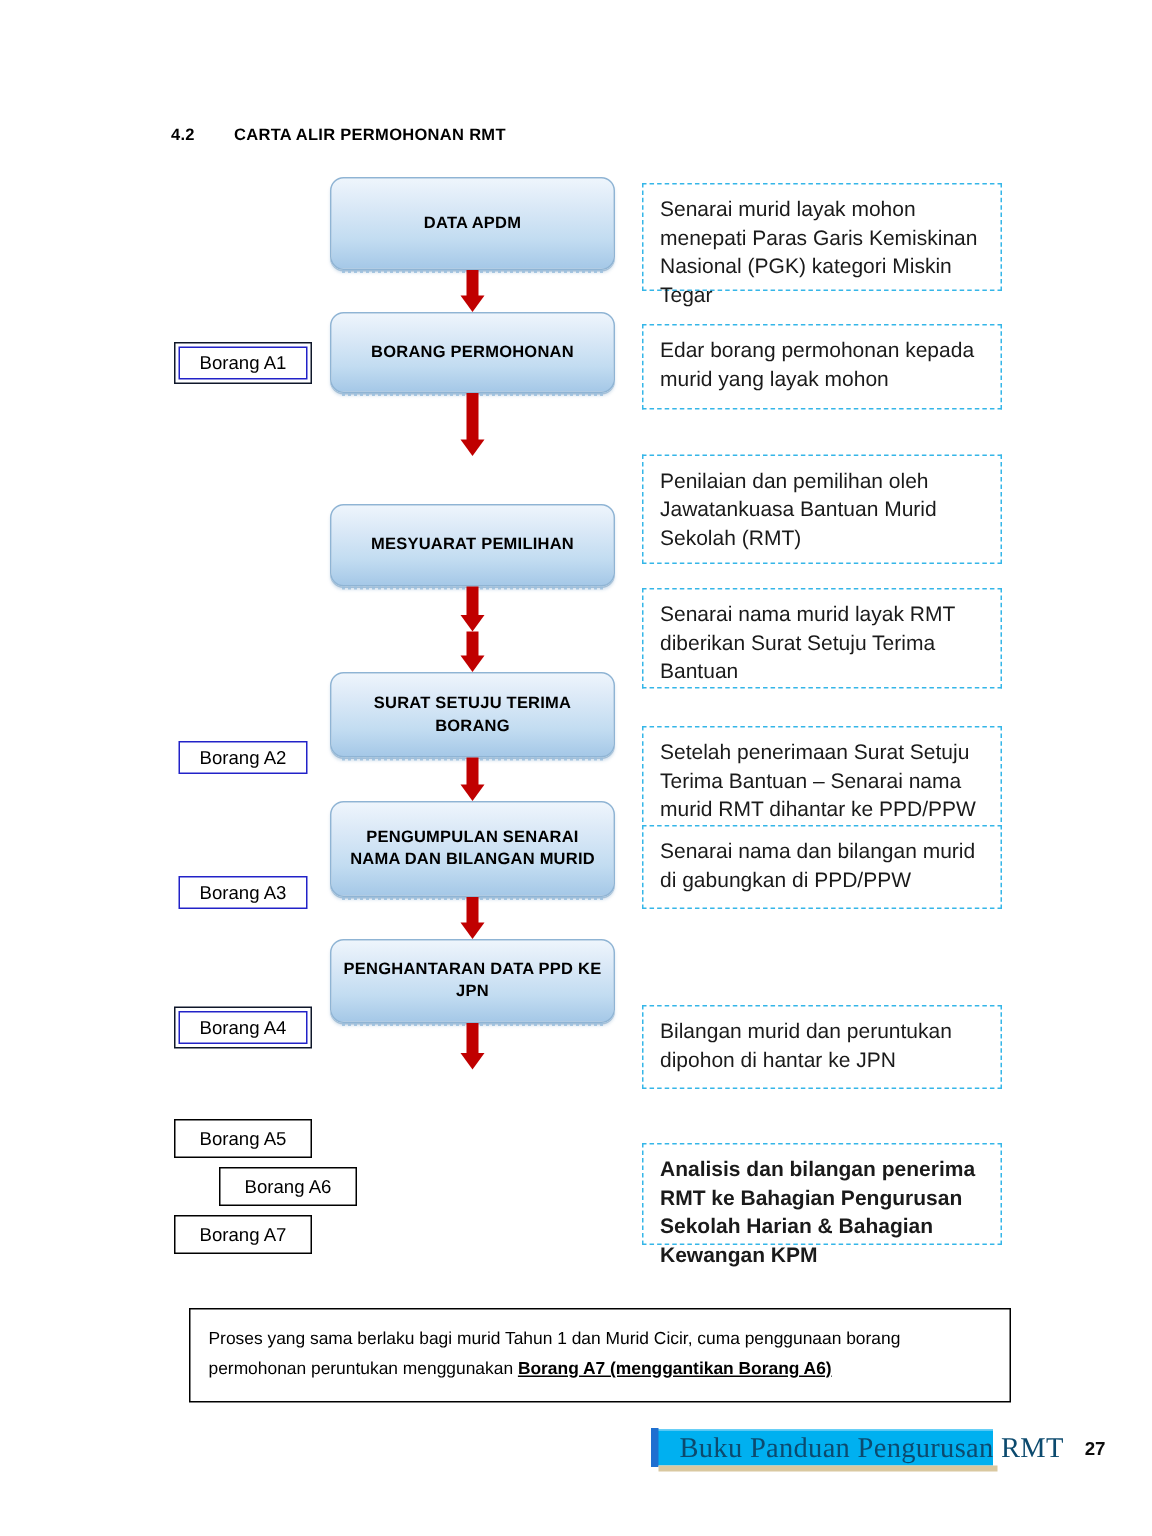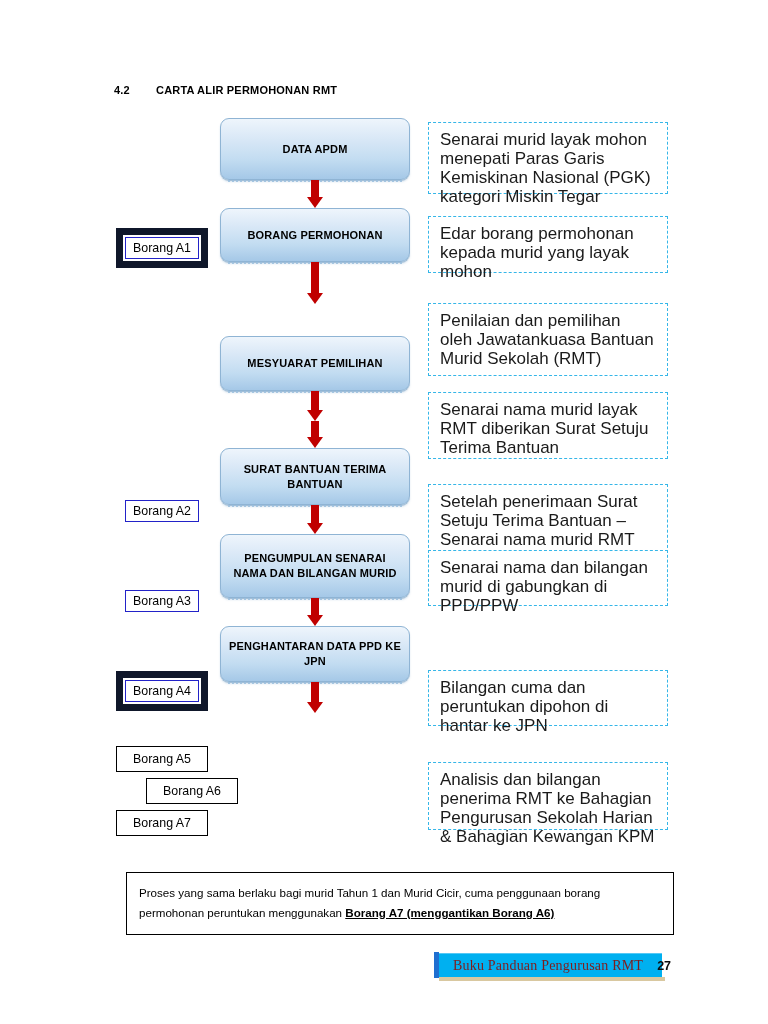--- a/index.html
+++ b/index.html
@@ -96,33 +96,33 @@
 
   
   .note-box {
     position: absolute;
     left: 428px;
     width: 240px;
     box-sizing: border-box;
     border: 1.6px dashed #35b6e8;
     background: #ffffff;
     color: #1a1a1a;
-    font-size: 17px;
+    font-size: 14px;
     line-height: 19px;
     padding: 7px 10px 7px 11px;
   }
 
   
   .borang-blue {
     position: absolute;
     left: 116px;
     width: 92px;
     box-sizing: border-box;
     background: #ffffff;
-    border: 7px solid #0f172a;
+    border: 1px solid #0f172a;
     padding: 2px;
   }
   .borang-blue .inner {
     border: 1.6px solid #2222c8;
     padding: 2px 4px;
     text-align: center;
     font-size: 12.4px;
     color: #000;
     line-height: 16px;
     white-space: nowrap;
@@ -186,22 +186,22 @@
   .footer-accent {
     position: absolute;
     left: -3px;
     top: -2px;
     width: 5px;
     height: 26px;
     background: #1f6fd0;
   }
   .footer-text {
     font-family: "Liberation Serif", serif;
-    font-size: 14px;
-    color: #7f1d1d;
+    font-size: 19px;
+    color: #0c4a6e;
     margin-left: 16px;
     letter-spacing: 0.2px;
     white-space: nowrap;
   }
   .footer-page {
     font-family: "Liberation Sans", sans-serif;
     font-size: 12.5px;
     font-weight: bold;
     color: #0d0d0d;
     margin-left: 14px;
@@ -247,21 +247,21 @@
   </div>
 
   <div class="arrow" style="height:27px;">
     <div class="arrow-inner">
       <div class="arrow-shaft" style="height:18px;"></div>
       <div class="arrow-head"></div>
     </div>
   </div>
 
   <div class="flow-box" style="height:57px;">
-    <span>SURAT BANTUAN TERIMA BANTUAN</span>
+    <span>SURAT SETUJU TERIMA BORANG</span>
   </div>
   <div class="arrow" style="height:29px;">
     <div class="arrow-inner">
       <div class="arrow-shaft" style="height:20px;"></div>
       <div class="arrow-head"></div>
     </div>
   </div>
 
   <div class="flow-box" style="height:64px;">
     <span>PENGUMPULAN SENARAI NAMA DAN BILANGAN MURID</span>
@@ -298,23 +298,23 @@
 <div class="note-box" style="top:392px;height:67px;">
   <span>Senarai nama murid layak RMT diberikan Surat Setuju Terima Bantuan</span>
 </div>
 <div class="note-box" style="top:484px;height:69px;">
   <span>Setelah penerimaan Surat Setuju Terima Bantuan – Senarai nama murid RMT dihantar ke PPD/PPW</span>
 </div>
 <div class="note-box" style="top:550px;height:56px;">
   <span>Senarai nama dan bilangan murid  di gabungkan di PPD/PPW</span>
 </div>
 <div class="note-box" style="top:670px;height:56px;">
-  <span>Bilangan cuma  dan peruntukan dipohon di hantar ke JPN</span>
-</div>
-<div class="note-box" style="top:762px;height:68px;">
+  <span>Bilangan murid  dan peruntukan dipohon di hantar ke JPN</span>
+</div>
+<div class="note-box" style="top:762px;height:68px;font-weight:bold;">
   <span>Analisis dan bilangan penerima RMT ke Bahagian Pengurusan Sekolah Harian &amp; Bahagian Kewangan KPM</span>
 </div>
 
 <div class="borang-blue" style="top:228px;">
   <div class="inner">Borang A1</div>
 </div>
 <div class="borang-blue frameless" style="top:491px;">
   <div class="inner">Borang A2</div>
 </div>
 <div class="borang-blue frameless" style="top:581px;">

